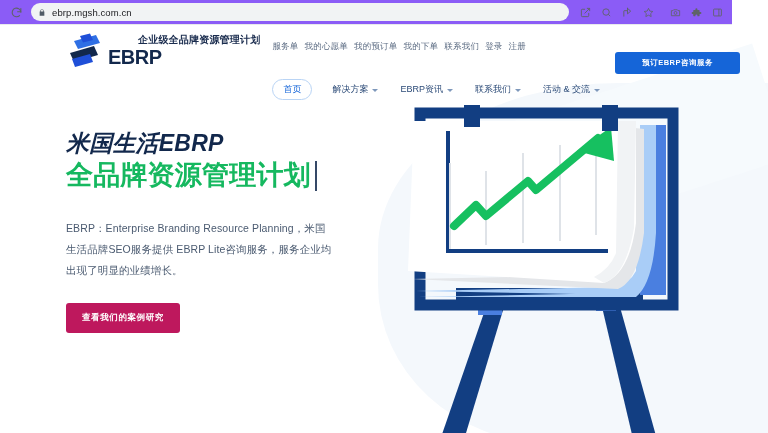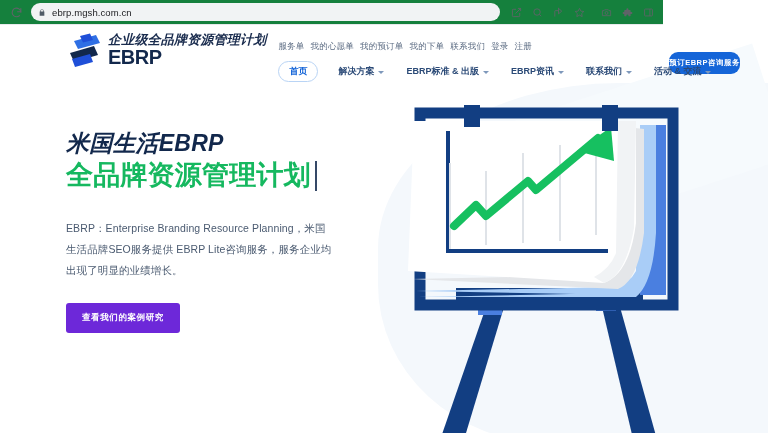--- a/index.html
+++ b/index.html
@@ -6,22 +6,22 @@
   html, body {
     width: 768px; height: 433px;
     overflow: hidden;
     background: #ffffff;
     font-family: "Liberation Sans", "DejaVu Sans", sans-serif;
   }
 
   
   #browser-chrome {
     position: absolute; top: 0; left: 0;
-    width: 663px; height: 25px;
-    background: #15803d;
+    width: 732px; height: 25px;
+    background: #8b5cf6;
     border-bottom: 1px solid #e8eaed;
     display: flex; align-items: center;
   }
   #reload-button {
     width: 22px; height: 22px; margin-left: 5px;
     display: flex; align-items: center; justify-content: center;
     border-radius: 50%; cursor: pointer;
   }
   #omnibox {
     flex: 1; height: 18px; margin: 0 6px 0 4px;
@@ -73,24 +73,23 @@
   }
 
   
   #logo-block {
     display: flex; align-items: center; margin-top: 8px;
     cursor: pointer; flex: 0 0 auto;
   }
   #logo-mark { width: 46px; height: 40px; flex: 0 0 auto; }
   #logo-text-block { margin-left: -4px; }
   #logo-tagline {
-    font-size: 13px; color: #1a2c4e; font-weight: 700;
-    letter-spacing: .2px; line-height: 10px;
+    font-size: 10px; color: #1a2c4e; font-weight: 700;
+    letter-spacing: .2px; margin-left: 30px; line-height: 10px;
     white-space: nowrap;
-    font-style: italic;
   }
   #logo-wordmark {
     font-size: 20px; font-weight: 800; color: #12284c;
     letter-spacing: -0.5px; line-height: 27px; margin-top: -1px;
   }
 
   
   #header-right { flex: 1; display: flex; flex-direction: column; }
 
   #utility-row {
@@ -100,27 +99,27 @@
   #utility-nav { display: flex; align-items: center; gap: 6px; }
   .util-link {
     font-size: 8.5px; color: #5b6b82; cursor: pointer;
     white-space: nowrap; letter-spacing: .2px;
   }
 
   #cta-book-button {
     margin-left: auto;
     background: #1565d8; color: #ffffff;
     font-size: 7.5px; font-weight: 700; letter-spacing: .5px;
-    padding: 6px 0; border: none; border-radius: 9px;
+    padding: 6px 27px; border: none; border-radius: 3px;
     cursor: pointer; white-space: nowrap; margin-top: 32px;
   }
 
   #main-nav {
     display: flex; align-items: center; gap: 18px;
-    padding-left: 12px; margin-top: 2px; font-weight: bold;
+    padding-left: 12px; margin-top: 20px;
   }
   .nav-item {
     display: flex; align-items: center; gap: 4px;
     font-size: 9px; color: #2b4a77; cursor: pointer;
     white-space: nowrap; padding: 3px 2px;
   }
   .nav-item.active {
     color: #1565d8; border: 1px solid #b9d4f5;
     border-radius: 12px; padding: 3px 10px;
   }
@@ -152,21 +151,21 @@
   }
 
   #hero-paragraph {
     margin-top: 27px; width: 266px;
     font-size: 10.5px; line-height: 21px; color: #4a5a70;
     letter-spacing: .1px;
   }
 
   #hero-cta-button {
     margin-top: 22px;
-    background: #6d28d9; color: #fff;
+    background: #be185d; color: #fff;
     font-size: 8.5px; font-weight: 700; letter-spacing: .6px;
     padding: 9px 16px; border: none; border-radius: 3px;
     cursor: pointer; white-space: nowrap;
   }
 
   
   #hero-illustration {
     position: absolute; right: 0px; top: -10px;
     width: 400px; height: 360px; z-index: 2;
   }
@@ -275,24 +274,20 @@
 
       <nav id="main-nav">
         <div class="nav-item active">
           <span>首页</span>
         </div>
         <div class="nav-item">
           <span>解决方案</span>
           <span class="chev"></span>
         </div>
         <div class="nav-item">
-          <span>EBRP标准 &amp; 出版</span>
-          <span class="chev"></span>
-        </div>
-        <div class="nav-item">
           <span>EBRP资讯</span>
           <span class="chev"></span>
         </div>
         <div class="nav-item">
           <span>联系我们</span>
           <span class="chev"></span>
         </div>
         <div class="nav-item">
           <span>活动 &amp; 交流</span>
           <span class="chev"></span>

